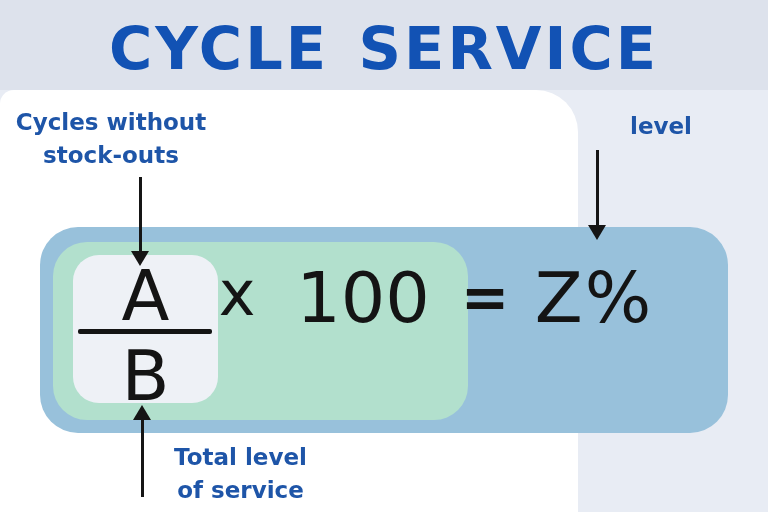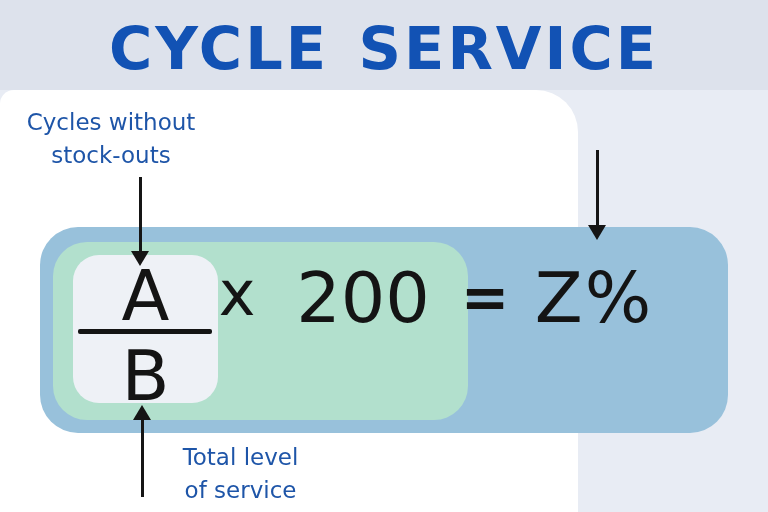--- a/index.html
+++ b/index.html
@@ -45,21 +45,21 @@
     background: #141414; border-radius: 2px;
   }
   .frac-b { left: 73px; top: 341px; width: 145px; font-size: 70px; line-height: 70px; }
   .op-x   { left: 204px; top: 259px; width: 66px;  font-size: 62px; line-height: 70px; }
   .val-100{ left: 296px; top: 263px; width: 134px; font-size: 70px; line-height: 70px; }
   .op-eq  { left: 454px; top: 266px; width: 62px;  font-size: 58px; line-height: 62px; font-weight: bold; }
   .val-z  { left: 516px; top: 263px; width: 156px; font-size: 70px; line-height: 70px; letter-spacing: 2px; }
 
   .note {
     position: absolute; text-align: center;
-    color: #1e55a8; font-size: 23px; line-height: 33px; font-weight: 400;
+    color: #1e55a8; font-size: 23px; line-height: 33px; font-weight: 700;
   }
   .note-numerator   { left: 13px;  top: 106px; width: 196px; }
   .note-result      { left: 580px; top: 110px; width: 162px; }
   .note-denominator { left: 148px; top: 441px; width: 185px; }
 
   .arrow-line { position: absolute; width: 3px; background: #151515; }
   .arrow-head { position: absolute; width: 0; height: 0; }
   .head-down { border-left: 9px solid transparent; border-right: 9px solid transparent; border-top: 15px solid #151515; }
   .head-up   { border-left: 9px solid transparent; border-right: 9px solid transparent; border-bottom: 15px solid #151515; }
 
@@ -80,30 +80,31 @@
 <div class="content-panel"></div>
 
 <div class="blue-box"></div>
 <div class="green-box"></div>
 <div class="frac-box"></div>
 
 <div class="formula-text frac-a">A</div>
 <div class="frac-bar"></div>
 <div class="formula-text frac-b">B</div>
 <div class="formula-text op-x">x</div>
-<div class="formula-text val-100">200</div>
+<div class="formula-text val-100">100</div>
 <div class="formula-text op-eq">=</div>
 <div class="formula-text val-z">Z%</div>
 
 <div class="note note-numerator">
   <div>Cycles without</div>
   <div>stock-outs</div>
 </div>
 
 <div class="note note-result">
+  <div>level</div>
 </div>
 
 <div class="note note-denominator">
   <div>Total level</div>
   <div>of service</div>
 </div>
 
 <div class="arrow-line line-numerator"></div>
 <div class="arrow-head head-down head-numerator"></div>
 

